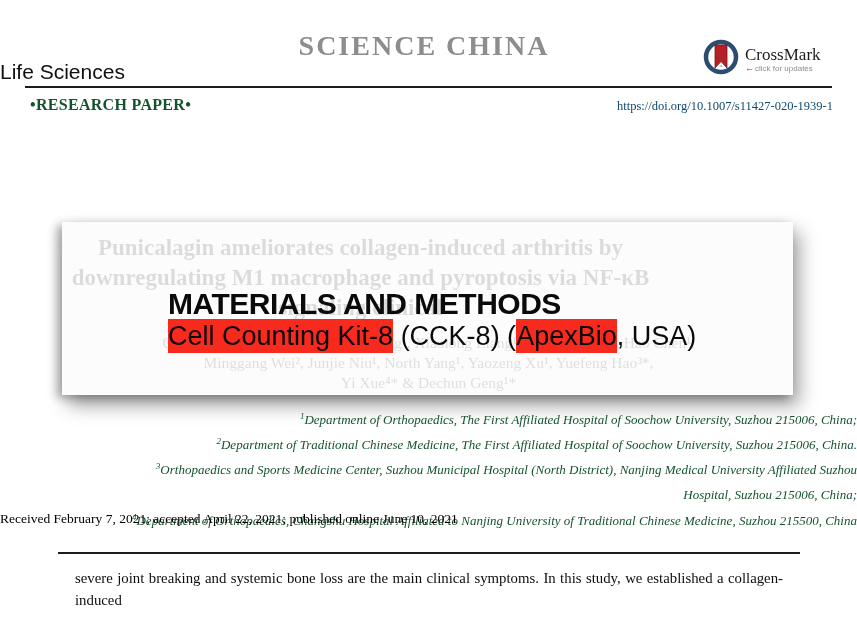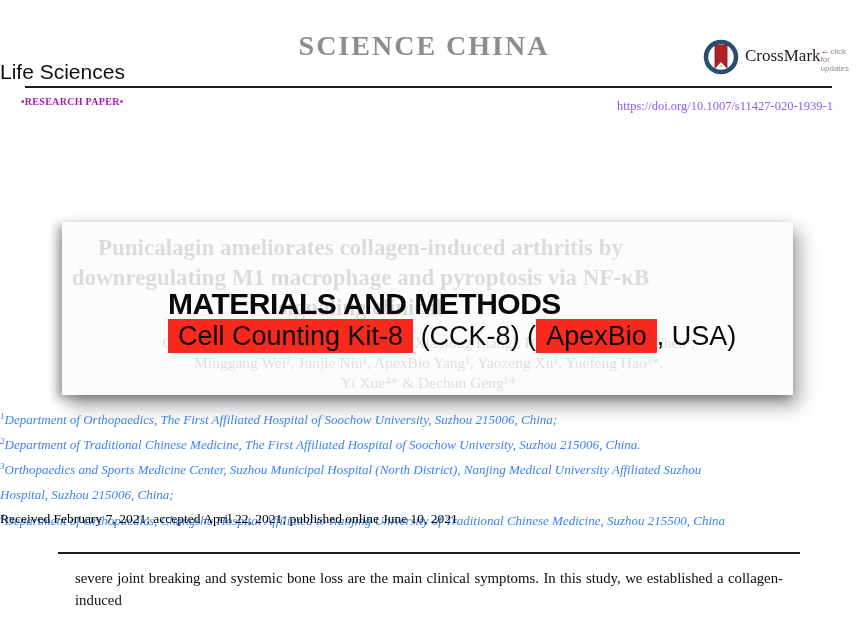--- a/index.html
+++ b/index.html
@@ -7,50 +7,50 @@
        font-family:"Liberation Serif","DejaVu Serif",serif;color:#111;}
   .abs{position:absolute;}
 
   
   .journal-name{top:30px;left:0;width:848px;text-align:center;
     font-family:"Liberation Serif","DejaVu Serif",serif;font-weight:bold;
     font-size:28px;letter-spacing:2px;color:#8d8d8d;}
   .journal-sub{top:60px;left:0;width:857px;text-align:left;
     font-family:"Liberation Sans","DejaVu Sans",sans-serif;font-size:21px;color:#101010;}
   .crossmark{top:38px;left:702px;width:142px;height:44px;display:flex;align-items:center;gap:5px;cursor:pointer;}
-  .cm-text{display:flex;flex-direction:row;line-height:1.05;}
+  .cm-text{display:flex;flex-direction:column;line-height:1.05;}
   .cm-label{font-family:"Liberation Serif","DejaVu Serif",serif;font-size:17px;color:#1c1c1c;}
   .cm-tag{font-family:"Liberation Sans","DejaVu Sans",sans-serif;font-size:8px;color:#8d8d8d;}
   .cm-arrow{color:#b32025;font-size:9px;margin-right:1px;}
   .rule-top{top:86px;left:25px;width:807px;height:2px;background:#1c1c1c;}
-  .section-row-label{top:96px;left:21px;font-weight:bold;font-size:10px;color:#a21caf;letter-spacing:.3px;}
-  .doi{top:99px;left:557px;width:276px;text-align:right;font-size:12.5px;color:#8b5cf6;text-decoration:none;}
+  .section-row-label{top:96px;left:30px;font-weight:bold;font-size:16px;color:#14532d;letter-spacing:.3px;}
+  .doi{top:99px;left:557px;width:276px;text-align:right;font-size:12.5px;color:#0c4a6e;text-decoration:none;}
 
   
   .art-title{left:0;width:721px;text-align:center;font-weight:bold;font-size:23px;
     line-height:30px;color:#1a1a1a;}
   .t0{top:233px;} .t1{top:263px;} .t2{top:293px;}
   .authors{left:0;width:857px;text-align:center;font-size:15.5px;color:#2a2a2a;line-height:20px;}
   .a0{top:333px;} .a1{top:353px;} .a2{top:373px;}
 
   
   .overlay-panel{top:222px;left:62px;width:731px;height:173px;
     background:rgba(253,252,252,0.86);
     box-shadow:-5px 3px 9px rgba(0,0,0,0.30), 6px 10px 18px rgba(0,0,0,0.38);}
   .ov-heading{top:287px;left:168px;
     font-family:"Liberation Sans","DejaVu Sans",sans-serif;font-weight:bold;
     font-size:30px;letter-spacing:-0.5px;color:#0a0a0a;white-space:nowrap;}
   .ov-line{top:321px;left:168px;
     font-family:"Liberation Sans","DejaVu Sans",sans-serif;
     font-size:27px;color:#0a0a0a;white-space:nowrap;}
-  .hl{background:#f8291d;padding:2px 10px;margin-top:40px;}
+  .hl{background:#f8291d;padding:2px 0;margin-top:40px;}
 
   
-  .affs{top:406px;left:0;width:857px;text-align:left;font-style:italic;
-    font-size:13px;line-height:20.8px;color:#3b82f6;}
+  .affs{top:406px;left:0;width:857px;text-align:right;font-style:italic;
+    font-size:13px;line-height:20.8px;color:#14532d;}
   .affs sup{font-size:9px;font-style:italic;}
   .received{top:511px;left:0;width:696px;text-align:left;font-size:13.5px;color:#000000;}
 
   
   .rule-mid{top:552px;left:58px;width:742px;height:2px;background:#1c1c1c;}
   .abstract{top:568px;left:75px;width:708px;font-size:14.8px;line-height:21.8px;color:#0d0d0d;}
   .abstract .jline{text-align:justify;text-align-last:justify;}
 </style>
 </head>
 <body>
@@ -74,21 +74,21 @@
 
 <div class="abs rule-top"></div>
 <div class="abs section-row-label">•RESEARCH PAPER•</div>
 <a class="abs doi" href="#">https://doi.org/10.1007/s11427-020-1939-1</a>
 
 <div class="abs art-title t0">Punicalagin ameliorates collagen-induced arthritis by</div>
 <div class="abs art-title t1">downregulating M1 macrophage and pyroptosis via NF-κB</div>
 <div class="abs art-title t2">signaling clinical</div>
 
 <div class="abs authors a0">Gaoran Ge¹, Jiaxiang Bai¹, Qing Wang¹, Xiaolong Liang¹, Huaqiang Tao¹, Hao Chen¹,</div>
-<div class="abs authors a1">Minggang Wei², Junjie Niu¹, ApexBio Yang¹, Yaozeng Xu¹, Yuefeng Hao³*,</div>
+<div class="abs authors a1">Minggang Wei², Junjie Niu¹, North Yang¹, Yaozeng Xu¹, Yuefeng Hao³*,</div>
 <div class="abs authors a2">Yi Xue⁴* &amp; Dechun Geng¹*</div>
 
 <div class="abs overlay-panel"></div>
 <div class="abs ov-heading">MATERIALS AND METHODS</div>
 <div class="abs ov-line">
   <span class="hl">Cell Counting Kit-8</span><span> (CCK-8) (</span><span class="hl">ApexBio</span><span>, USA)</span>
 </div>
 
 <div class="abs affs">
   <div><sup>1</sup><span>Department of Orthopaedics, The First Affiliated Hospital of Soochow University, Suzhou 215006, China;</span></div>

